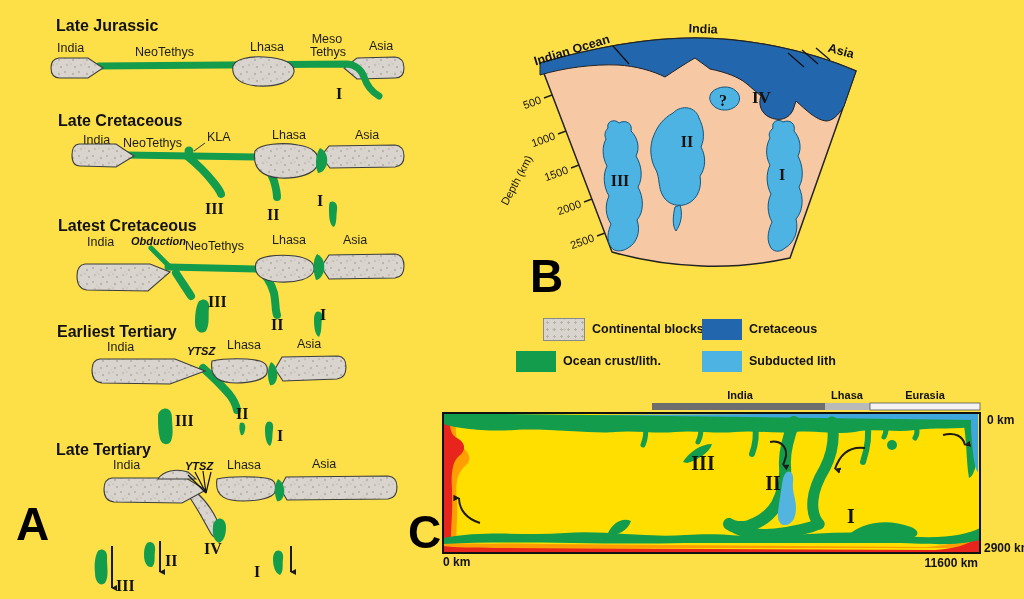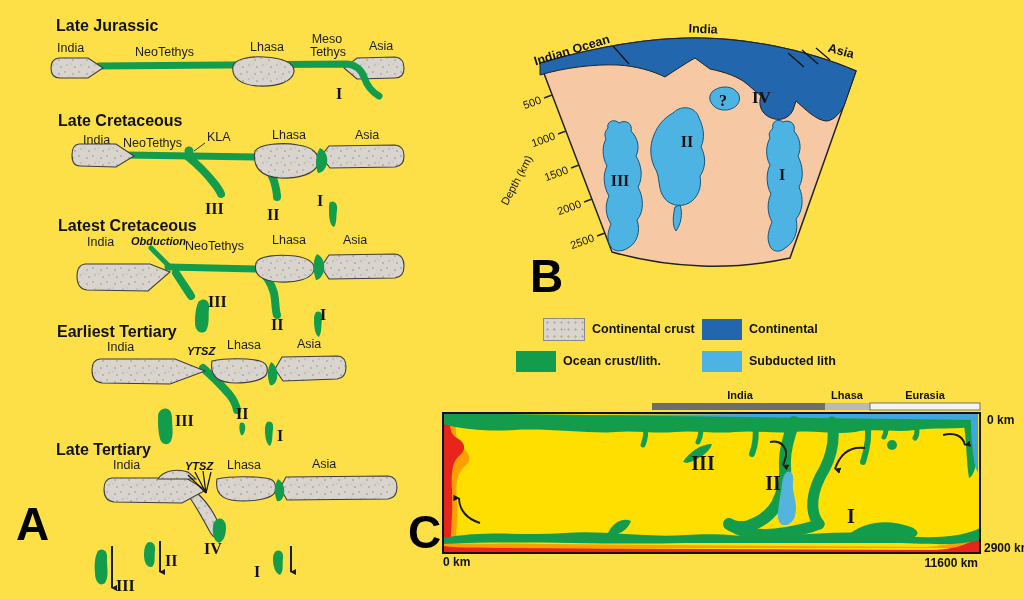--- a/index.html
+++ b/index.html
@@ -202,29 +202,29 @@
   <text class="t-num" fill="#13293f" text-anchor="middle" x="233" y="106">?</text>
   <text class="t-num" text-anchor="middle" x="197" y="147">II</text>
   <text class="t-num" text-anchor="middle" x="130" y="186">III</text>
   <text class="t-num" text-anchor="middle" x="292" y="180">I</text>
   <text class="t-big" x="40" y="292">B</text>
 </svg>
 
 <div id="legend">
   <div class="item" style="left:543px;top:318px">
     <span class="sw sw-cont"></span>
-    <span class="lab">Continental crust</span>
+    <span class="lab">Continental blocks</span>
   </div>
   <div class="item" style="left:516px;top:350px">
     <span class="sw sw-ocean"></span>
     <span class="lab">Ocean crust/lith.</span>
   </div>
   <div class="item" style="left:702px;top:318px">
     <span class="sw sw-lith"></span>
-    <span class="lab">Continental</span>
+    <span class="lab">Cretaceous</span>
   </div>
   <div class="item" style="left:702px;top:350px">
     <span class="sw sw-slab"></span>
     <span class="lab">Subducted lith</span>
   </div>
 </div>
 
 <svg style="left:395px;top:380px" width="629" height="219" viewBox="0 0 629 219">
   <defs>
     <marker id="arrC" markerWidth="8" markerHeight="8" refX="3.2" refY="5.6" orient="auto-start-reverse" markerUnits="userSpaceOnUse">

